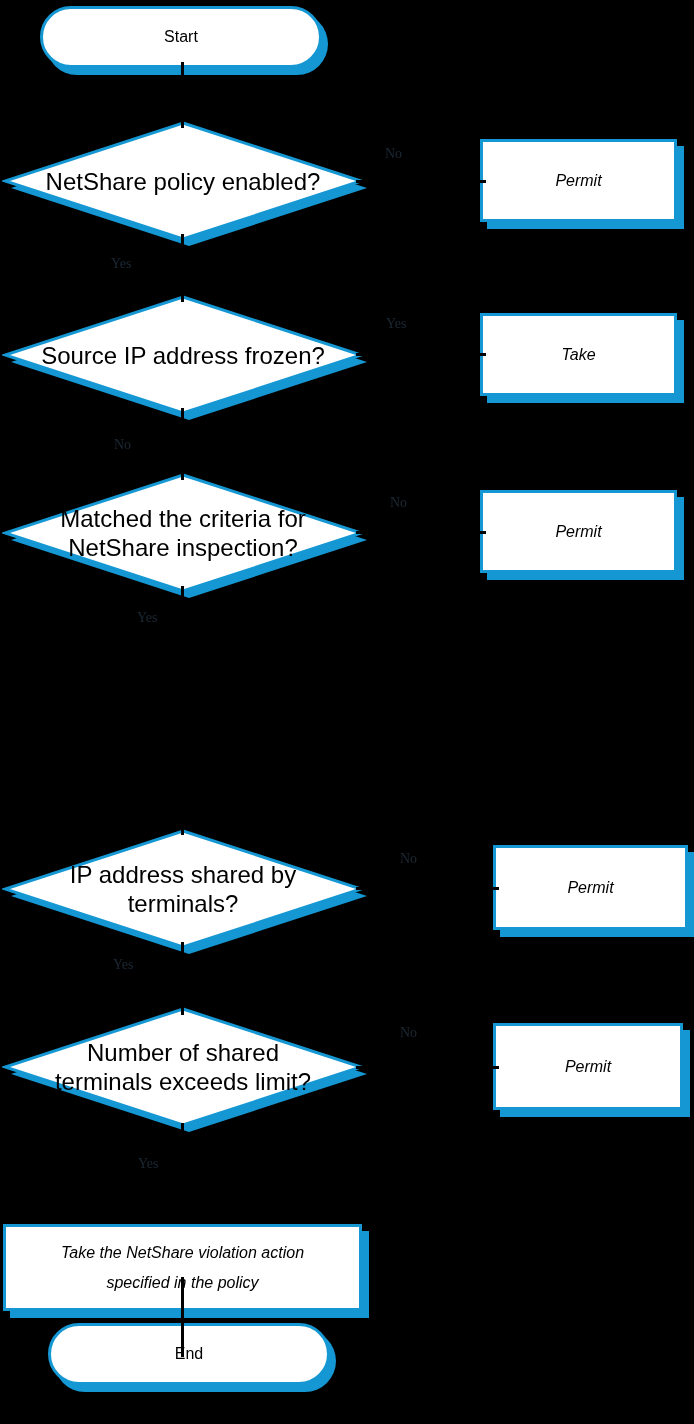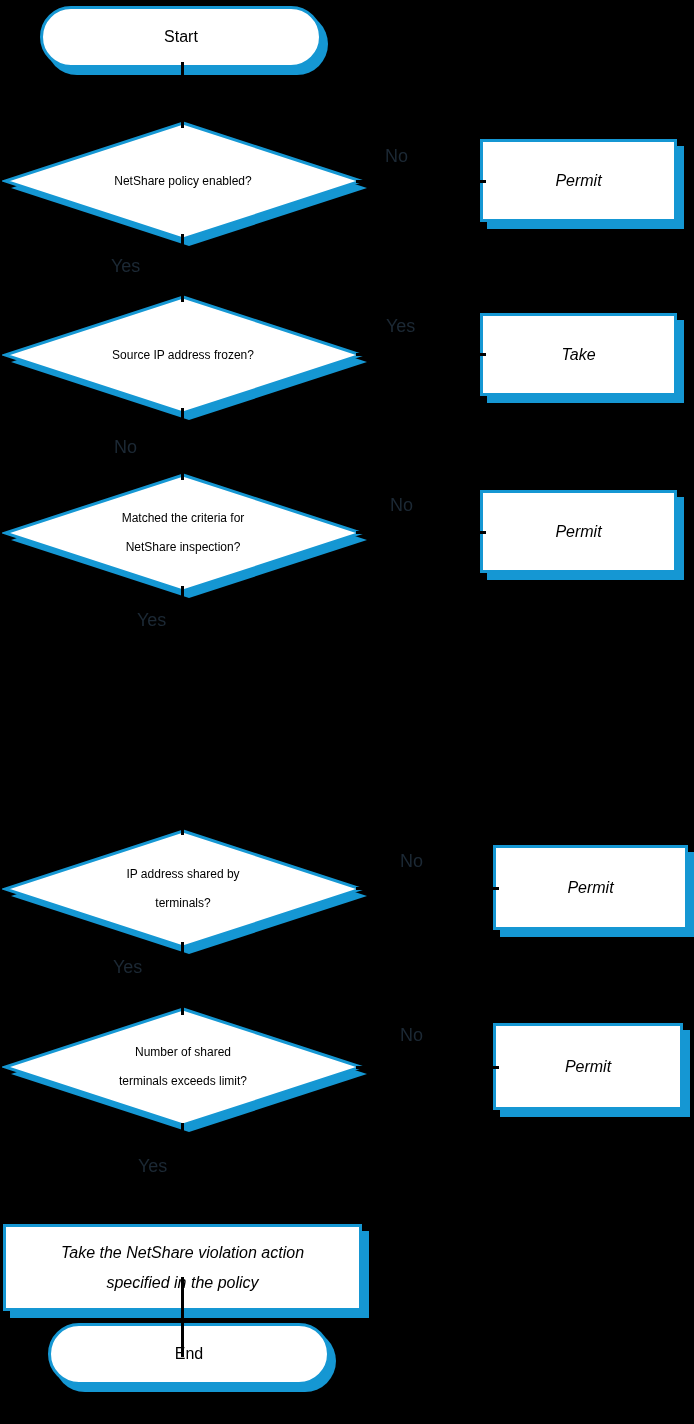--- a/index.html
+++ b/index.html
@@ -44,41 +44,41 @@
   #d1{top:120px;}
   #d2{top:294px;}
   #d3{top:472px;}
   #d4{top:828px;}
   #d5{top:1006px;}
   .dshadow{fill:var(--accent);}
   .dmain{fill:var(--node-fill);stroke:var(--accent);stroke-width:3;}
   .dtext{
     position:absolute;left:0;top:0;width:362px;height:122px;
     display:flex;align-items:center;justify-content:center;
-    text-align:center;font-size:12px;line-height:29px;
+    text-align:center;font-size:24px;line-height:29px;
     white-space:pre-line;color:var(--node-text);
   }
   
   .vline{position:absolute;width:3px;left:181px;background:var(--connector);z-index:5;}
   .hline{position:absolute;height:3px;background:var(--connector);z-index:5;}
   #v1{top:62px;height:66px;}
   #v2{top:234px;height:68px;}
   #v3{top:408px;height:72px;}
   #v4{top:586px;height:93px;}
   #v5{top:754px;height:81px;}
   #v6{top:942px;height:73px;}
   #v7{top:1123px;height:79px;}
   #v8{top:1277px;height:80px;}
   #h1{left:356px;top:180px;width:130px;}
   #h2{left:356px;top:353px;width:130px;}
   #h3{left:356px;top:531px;width:130px;}
   #h4{left:356px;top:887px;width:143px;}
   #h5{left:356px;top:1066px;width:143px;}
   
-  .elabel{position:absolute;font-size:18px;color:var(--edge-label);z-index:2;}
+  .elabel{position:absolute;font-size:14px;color:var(--edge-label);z-index:2;font-family:Liberation Serif, serif;}
   #lbl-d1-no{left:385px;top:146px;}
   #lbl-d1-yes{left:111px;top:256px;}
   #lbl-d2-yes{left:386px;top:316px;}
   #lbl-d2-no{left:114px;top:437px;}
   #lbl-d3-no{left:390px;top:495px;}
   #lbl-d3-yes{left:137px;top:610px;}
   #lbl-d4-no{left:400px;top:851px;}
   #lbl-d4-yes{left:113px;top:957px;}
   #lbl-d5-no{left:400px;top:1025px;}
   #lbl-d5-yes{left:138px;top:1156px;}

